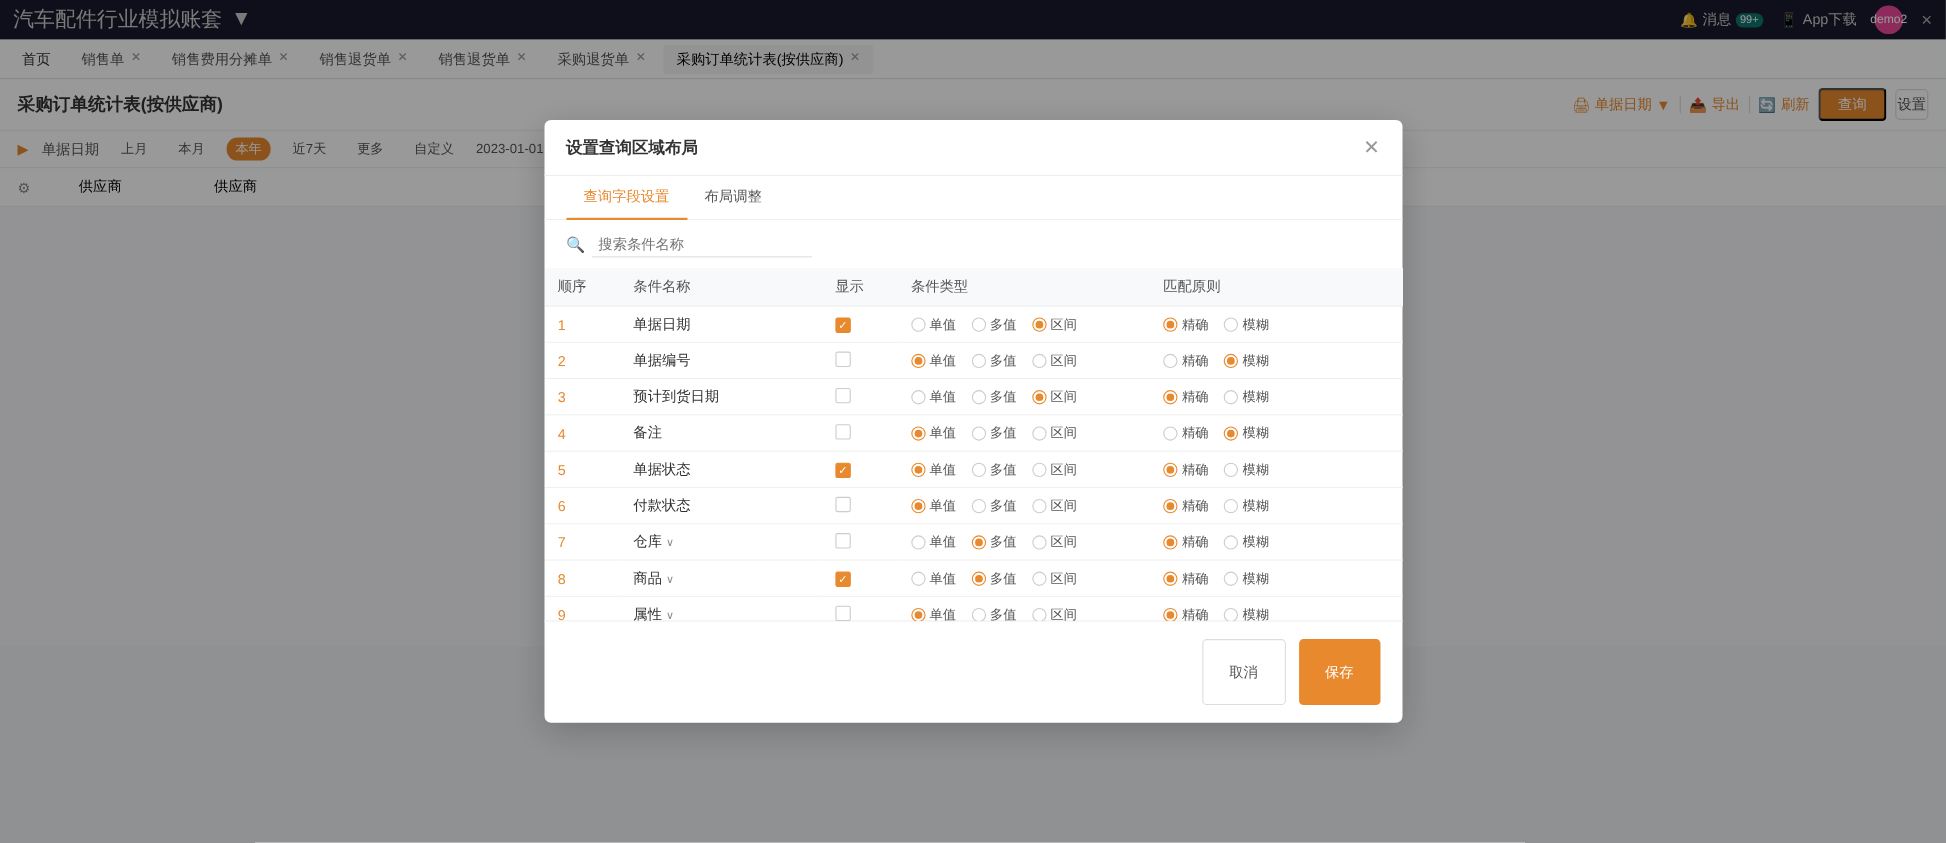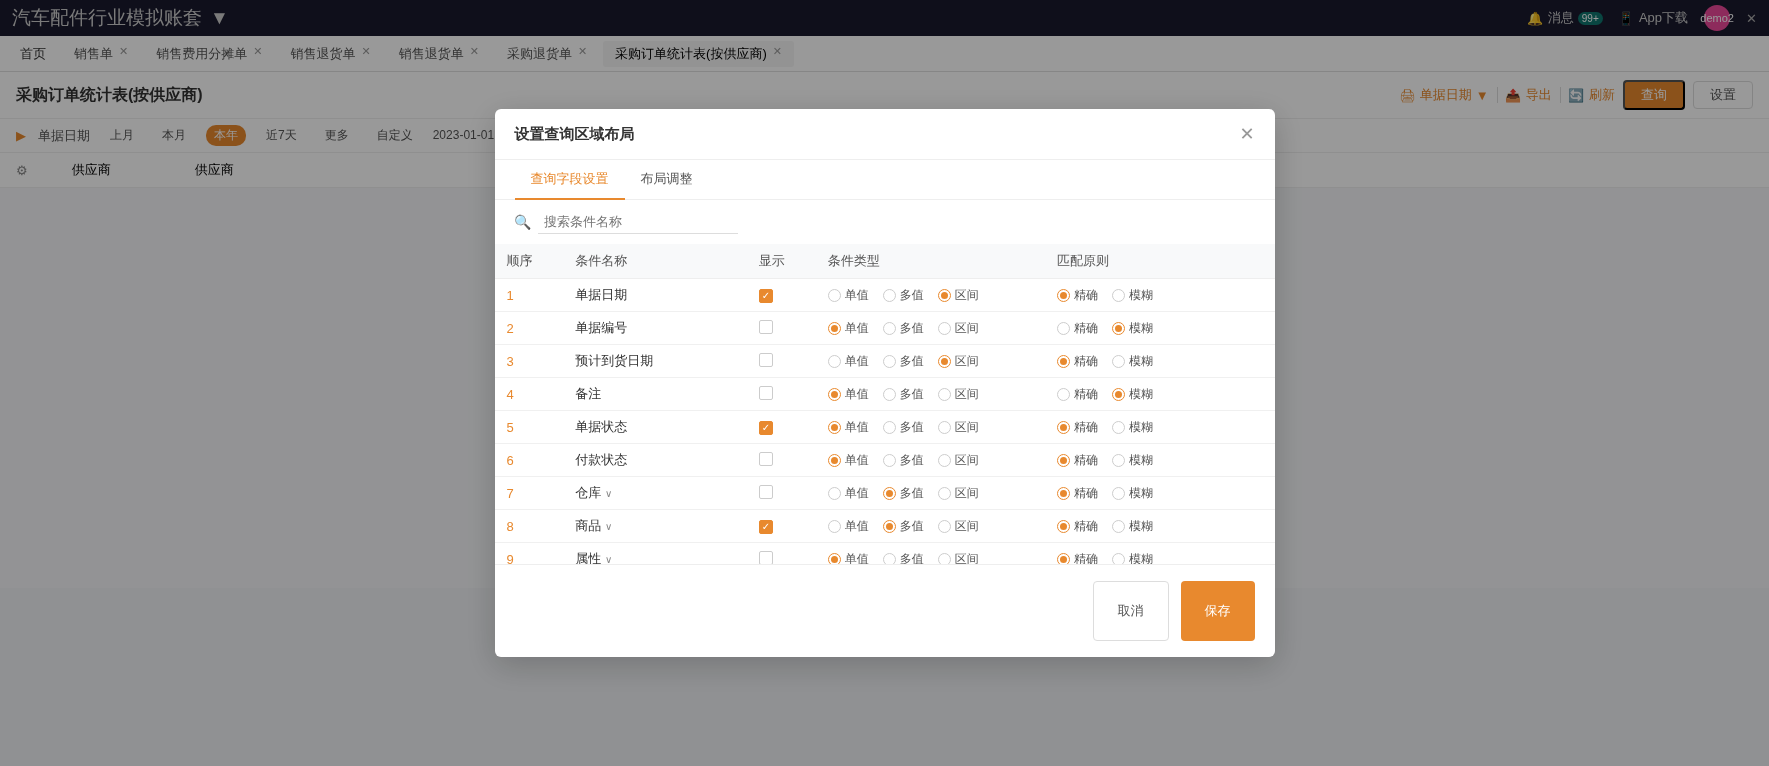--- a/index.html
+++ b/index.html
@@ -51,21 +51,21 @@
       align-items: center;
       justify-content: space-between;
       border-bottom: 1px solid #eee;
     }
     .page-title { font-size: 16px; font-weight: bold; color: #333; }
     .page-actions { display: flex; align-items: center; gap: 8px; }
     .btn-print { display: flex; align-items: center; gap: 4px; color: #e8892e; font-size: 13px; cursor: pointer; }
     .btn-export { display: flex; align-items: center; gap: 4px; color: #e8892e; font-size: 13px; cursor: pointer; }
     .btn-refresh { display: flex; align-items: center; gap: 4px; color: #e8892e; font-size: 13px; cursor: pointer; }
     .btn-query { background: #e8892e; color: white; padding: 4px 16px; border-radius: 4px; cursor: pointer; font-size: 13px; }
-    .btn-setting { background: white; border: 1px solid #ddd; color: #555; padding: 4px 16px; border-radius: 4px; cursor: pointer; font-size: 13px; }
+    .btn-setting { background: white; border: 1px solid #ddd; color: #555; padding: 4px 1px; border-radius: 4px; cursor: pointer; font-size: 13px; }
 
     
     .filter-bar {
       background: #fff;
       padding: 6px 16px;
       display: flex;
       align-items: center;
       gap: 12px;
       border-bottom: 1px solid #eee;
     }

